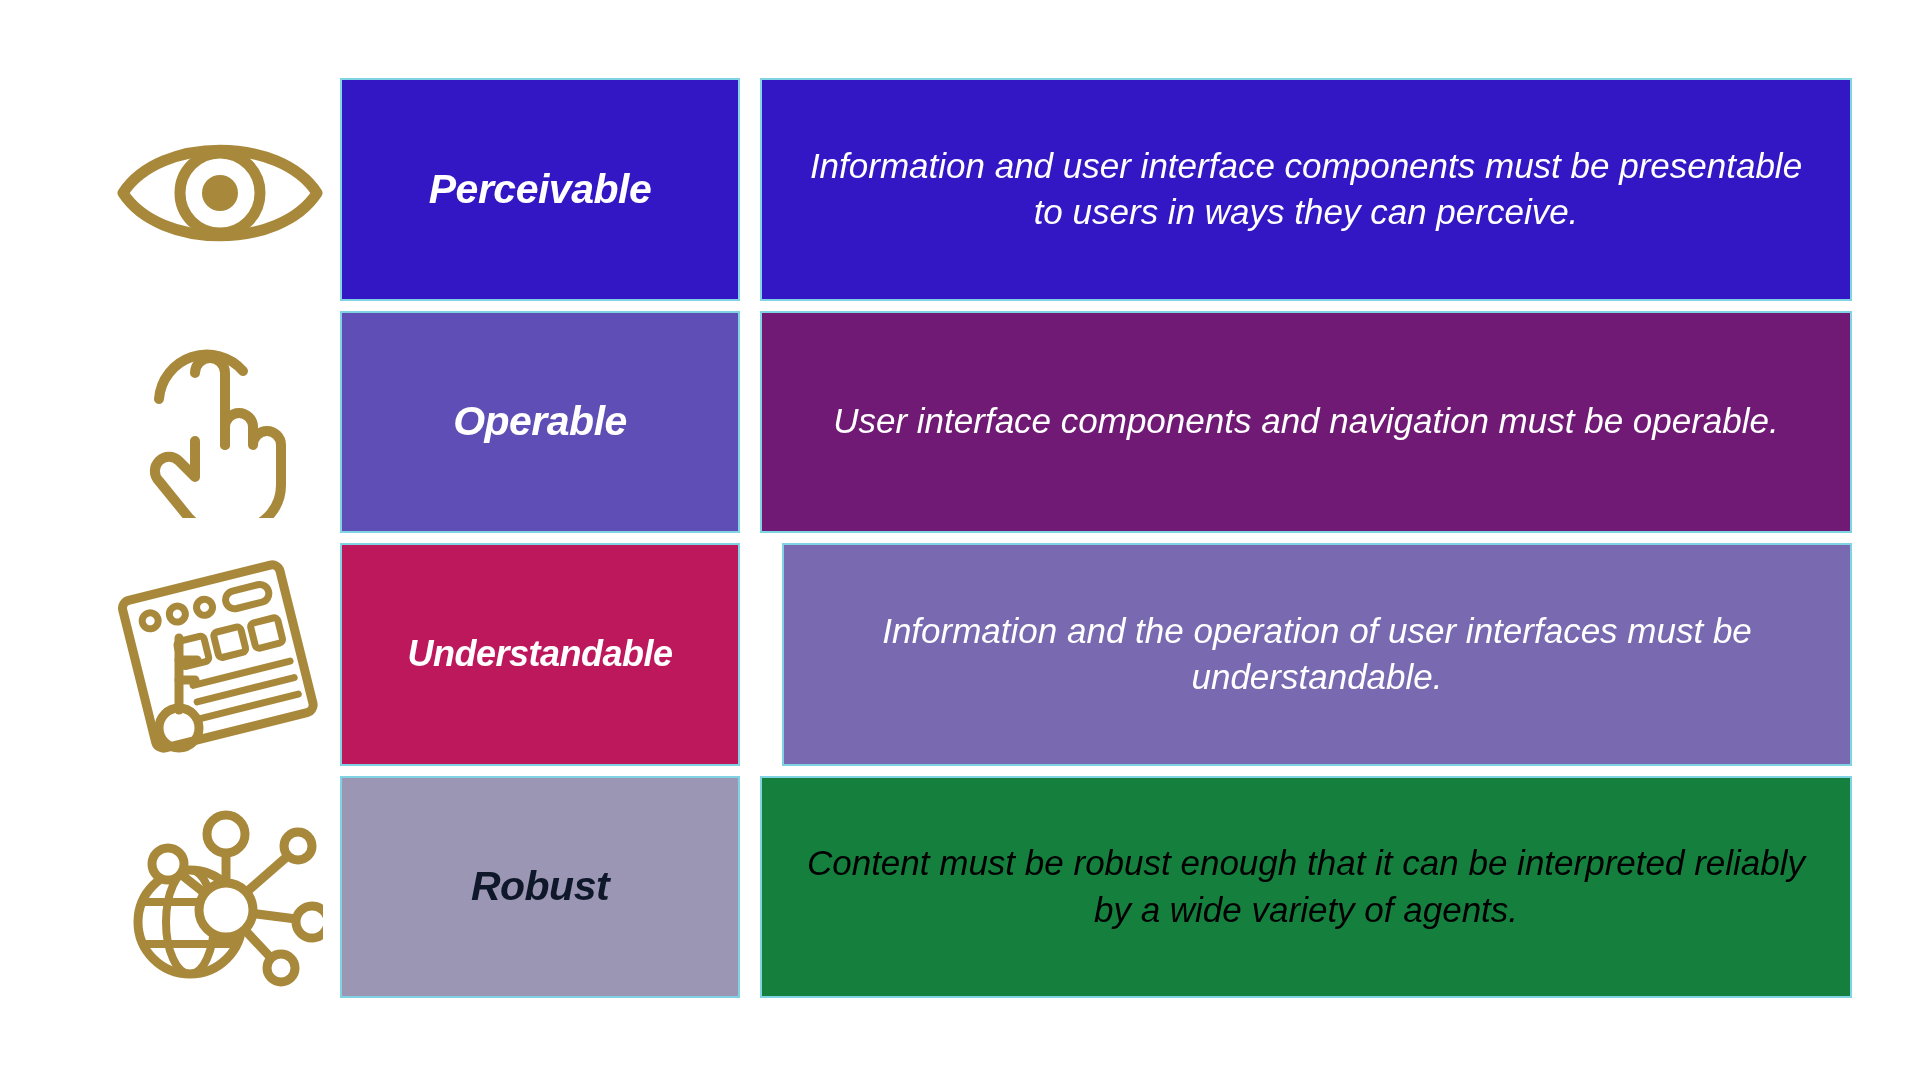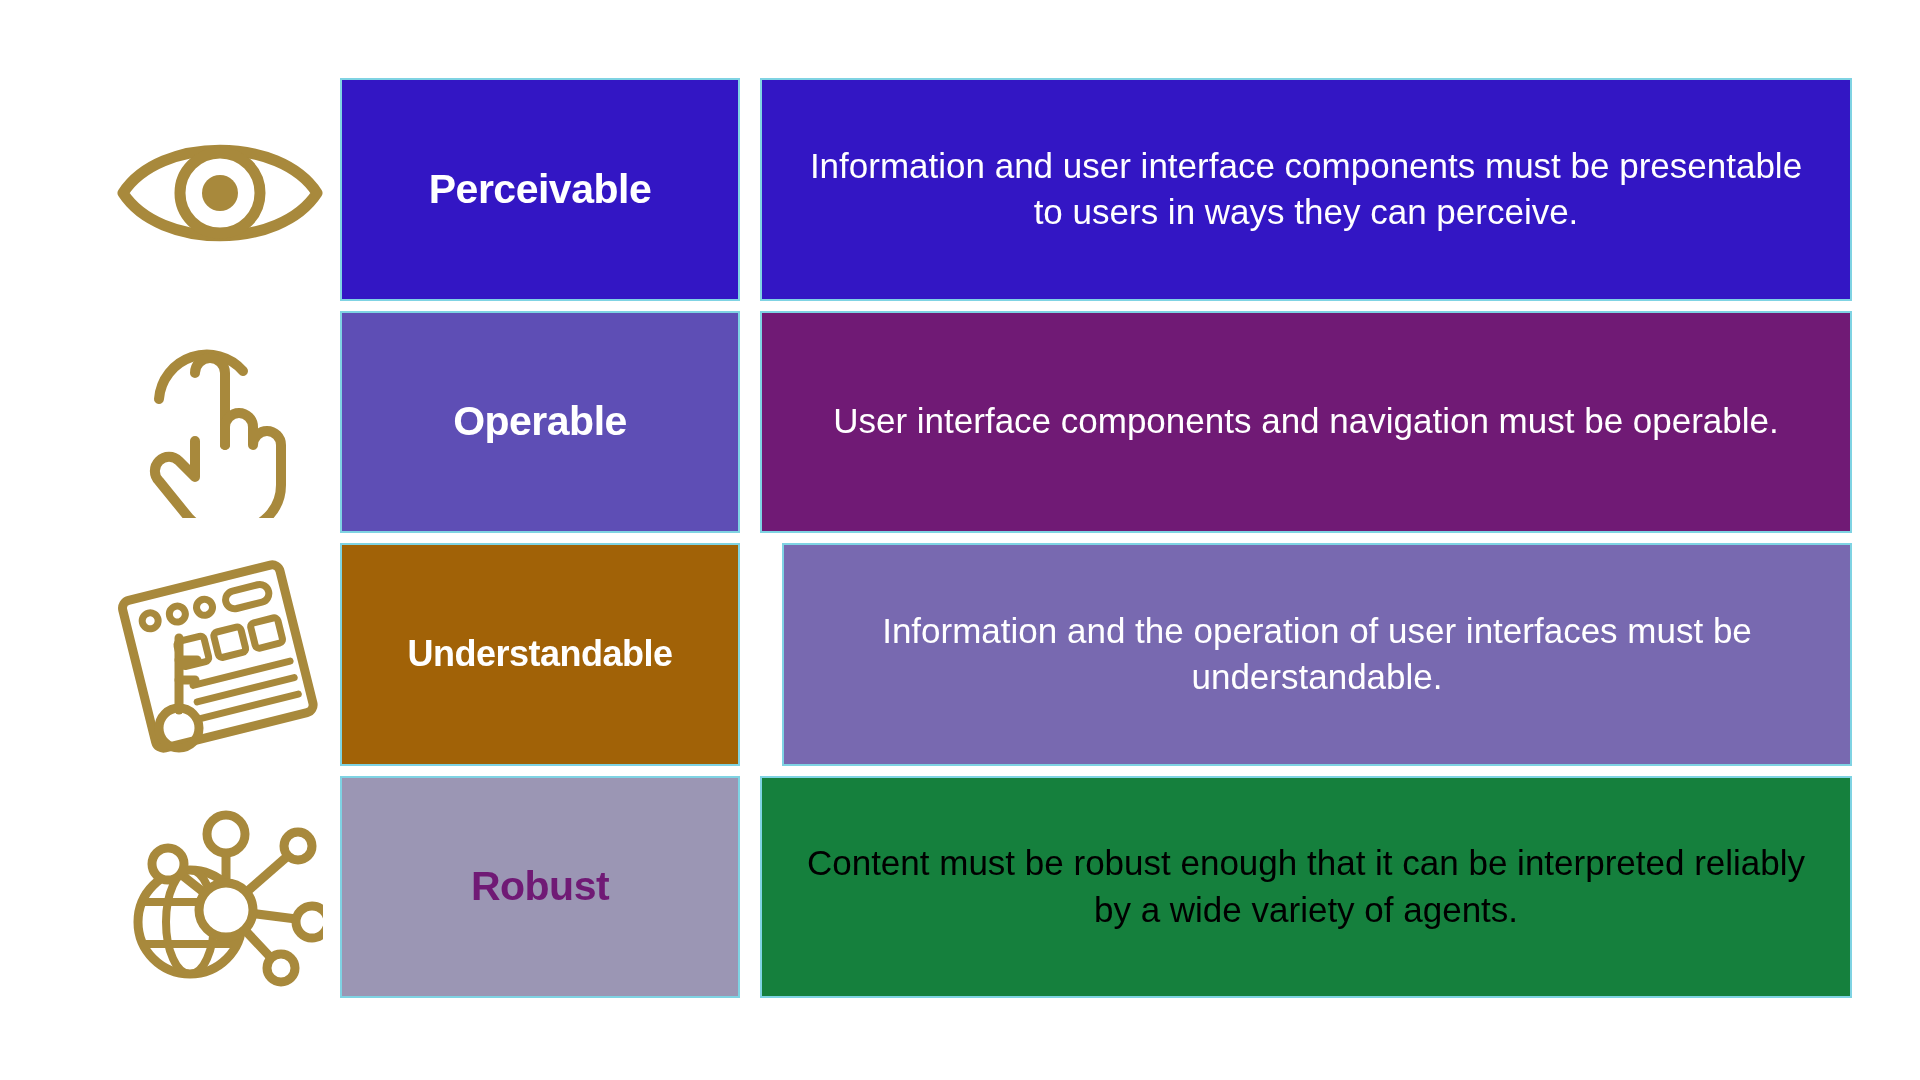--- a/index.html
+++ b/index.html
@@ -22,20 +22,21 @@
     height:920px;
     display:flex;
     flex-direction:column;
     gap:10px;
   }
   .row{
     display:flex;
     flex:1 1 0;
     gap:20px;
     position:relative;
+    font-style:italic;
   }
   .cell{
     border:2px solid #7FD3E3;
     box-sizing:border-box;
     display:flex;
     align-items:center;
     justify-content:center;
     text-align:center;
   }
   .cell.label{
@@ -191,31 +192,31 @@
     <div class="row r2">
       <div class="cell label" style="background: rgb(94, 78, 181); border-color: rgb(127, 211, 227);">
         <span class="label-text" style="color: rgb(255, 255, 255);">Operable</span>
       </div>
       <div class="cell desc" style="background: #701a75; border-color: rgb(127, 211, 227);">
         <span class="desc-text" style="color: rgb(255, 255, 255);">User interface components and navigation must be operable.</span>
       </div>
     </div>
 
     <div class="row r3">
-      <div class="cell label" style="background: #a16207; border-color: rgb(127, 211, 227);">
+      <div class="cell label" style="background: #be185d; border-color: rgb(127, 211, 227);">
         <span class="label-text" style="color: rgb(255, 255, 255);">Understandable</span>
       </div>
       <div class="cell desc" style="background: rgb(120, 105, 176); border-color: rgb(127, 211, 227); margin-left: 22px;">
         <span class="desc-text" style="color: rgb(255, 255, 255);">Information and the operation of user interfaces must be understandable.</span>
       </div>
     </div>
 
     <div class="row r4">
       <div class="cell label" style="background: rgb(155, 150, 180); border-color: rgb(127, 211, 227);">
-        <span class="label-text" style="color: #701a75;">Robust</span>
+        <span class="label-text" style="color: #0f172a;">Robust</span>
       </div>
       <div class="cell desc" style="background: #15803d; border-color: rgb(127, 211, 227);">
         <span class="desc-text" style="color: rgb(0, 0, 0);">Content must be robust enough that it can be interpreted reliably by a wide variety of agents.</span>
       </div>
     </div>
 
   </div>
 </div>
 
 </body></html>

